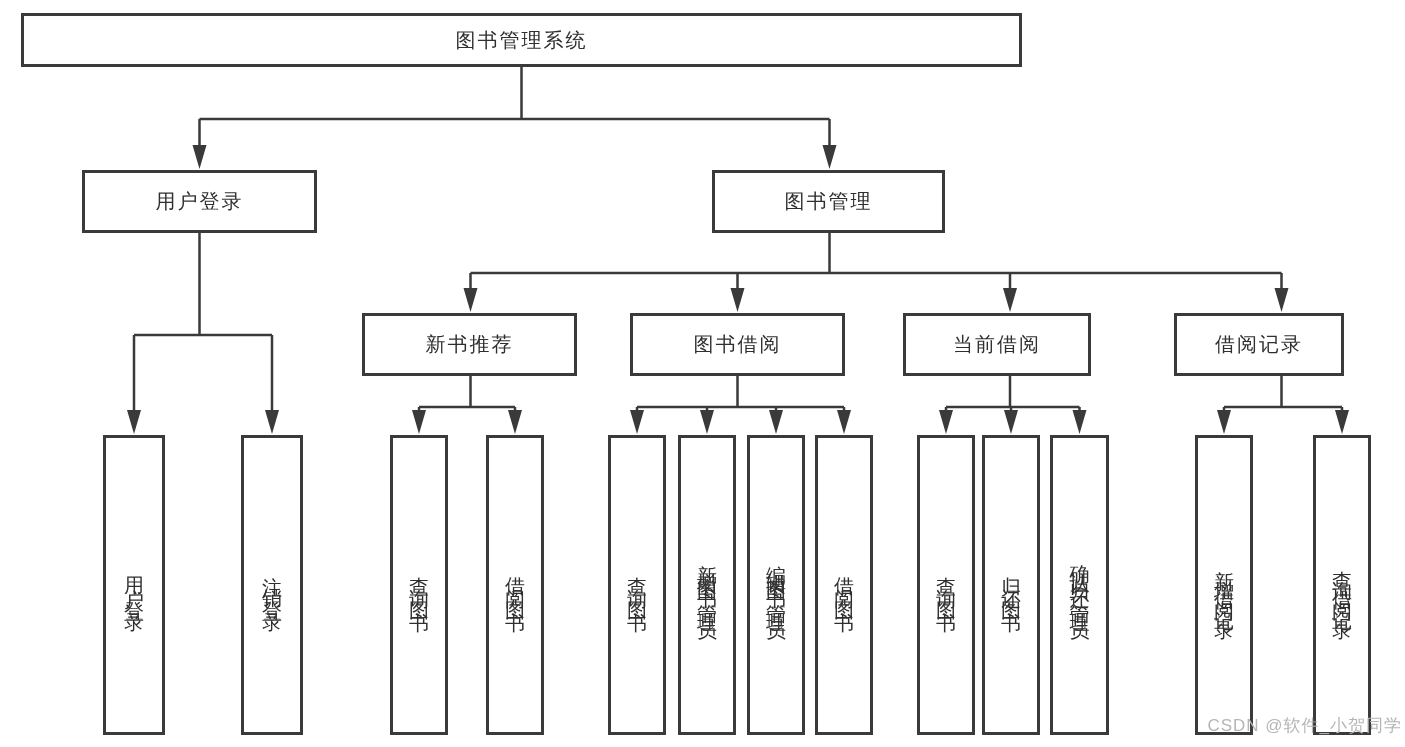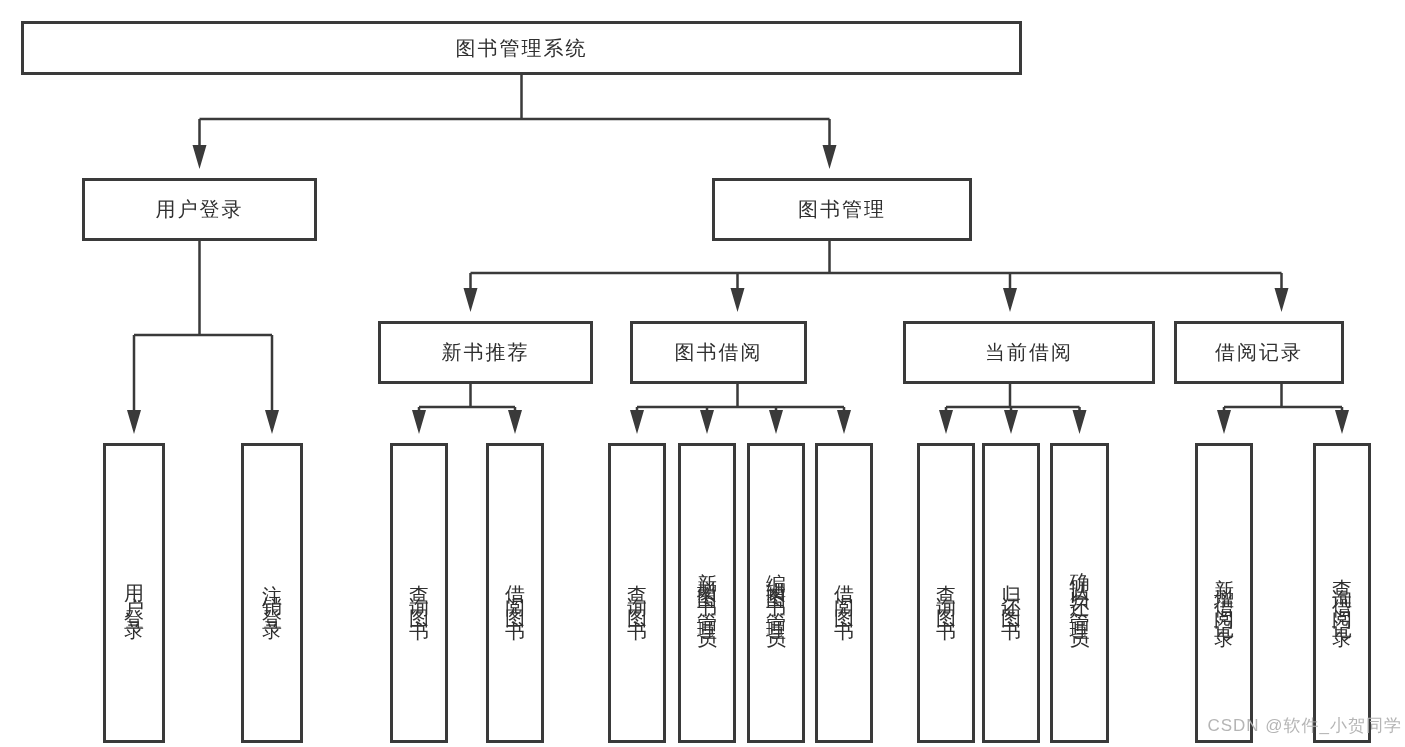--- a/index.html
+++ b/index.html
@@ -8,21 +8,21 @@
     background:var(--background,#ffffff);
     font-family:"Liberation Sans","DejaVu Sans",sans-serif;
   }
   .connectors{position:absolute;left:0;top:0;width:1405px;height:747px;}
   .cline{stroke:var(--line,#3a3a3a);stroke-width:2.5;fill:none;}
   .ahead{fill:var(--line,#3a3a3a);stroke:none;}
   .box{
     position:absolute;box-sizing:border-box;background:#ffffff;
     border:3px solid var(--line,#3a3a3a);
     display:flex;align-items:center;justify-content:center;
-    color:var(--text,#2f2f2f);font-size:20px;letter-spacing:2px;margin-top:8px;
+    color:var(--text,#2f2f2f);font-size:20px;letter-spacing:2px;
   }
   .leaf{top:435px;height:300px;}
   .leaf .vtext{
     writing-mode:vertical-rl;text-orientation:mixed;
     line-height:1.15;letter-spacing:12px;
   }
   .leaf .ls10{letter-spacing:10px;}
   .leaf .ls8{letter-spacing:8px;}
   .watermark{
     position:absolute;top:714px;right:3px;
@@ -73,31 +73,31 @@
       M1335 410 L1349 410 L1342 434 Z"></path>
   </svg>
 
   <div class="box" style="left:21px;top:13px;width:1001px;height:54px;">
     <span>图书管理系统</span>
   </div>
 
   <div class="box" style="left:82px;top:170px;width:235px;height:63px;">
     <span>用户登录</span>
   </div>
-  <div class="box" style="left:712px;top:170px;width:260px;height:63px;">
+  <div class="box" style="left:712px;top:170px;width:233px;height:63px;">
     <span>图书管理</span>
   </div>
 
-  <div class="box" style="left:378px;top:313px;width:215px;height:63px;">
+  <div class="box" style="left:362px;top:313px;width:215px;height:63px;">
     <span>新书推荐</span>
   </div>
-  <div class="box" style="left:630px;top:313px;width:177px;height:63px;">
+  <div class="box" style="left:630px;top:313px;width:215px;height:63px;">
     <span>图书借阅</span>
   </div>
-  <div class="box" style="left:903px;top:313px;width:252px;height:63px;">
+  <div class="box" style="left:903px;top:313px;width:188px;height:63px;">
     <span>当前借阅</span>
   </div>
   <div class="box" style="left:1174px;top:313px;width:170px;height:63px;">
     <span>借阅记录</span>
   </div>
 
   <div class="box leaf" style="left:103px;width:62px;">
     <span class="vtext">用户登录</span>
   </div>
   <div class="box leaf" style="left:241px;width:62px;">

